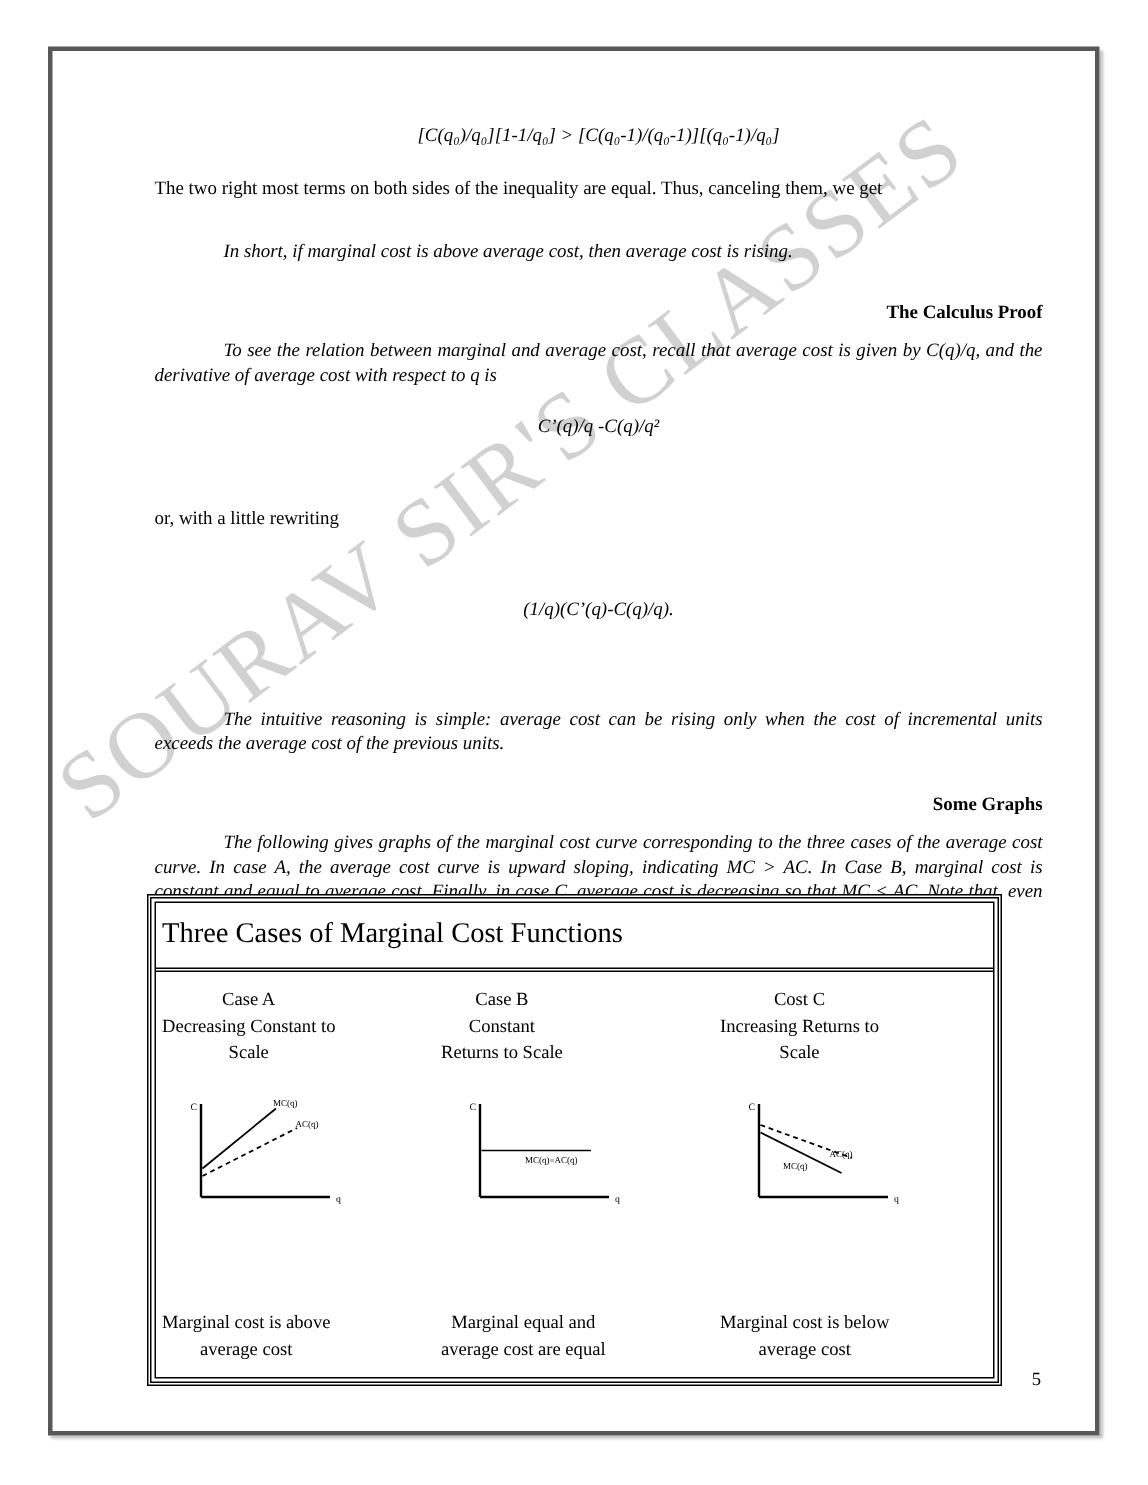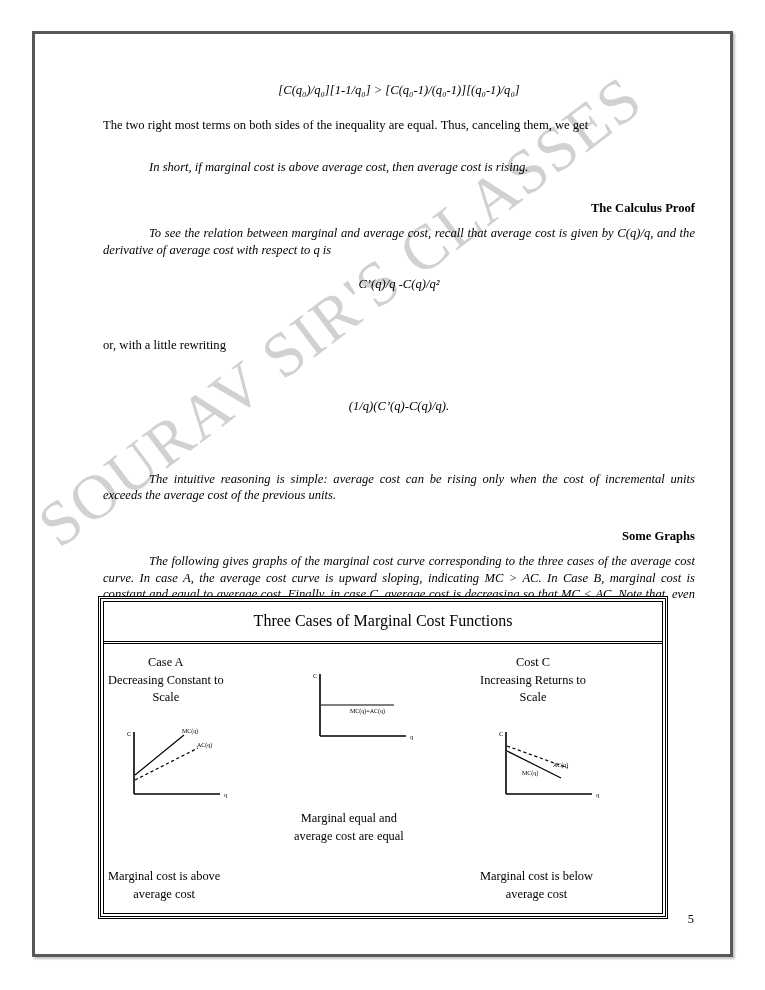--- a/index.html
+++ b/index.html
@@ -108,22 +108,22 @@
     background: #ffffff;
     padding: 2px;
     box-sizing: border-box;
   }
   #figure-inner {
     border: 1px solid #000;
     padding: 0;
   }
   #figure-title {
     border-bottom: 3px double #000;
-    text-align: center;
-    font-size: 16px;
+    text-align: left;
+    font-size: 19px;
     padding: 10px 4px 11px 4px;
   }
   #figure-cases {
     display: flex;
     flex-direction: row;
     padding: 10px 0 10px 0;
   }
   .case-col {
     flex: 1 1 33.33%;
     display: flex;
@@ -250,20 +250,25 @@
               <text x="89" y="27" font-size="6" font-family="Liberation Serif, serif" fill="#000">AC(q)</text>
             </svg>
           </div>
           <div class="case-caption">
             <div>Marginal cost is above</div>
             <div>average cost</div>
           </div>
         </div>
 
         <div class="case-col">
+          <div class="case-heading">
+            <div>Case B</div>
+            <div>Constant</div>
+            <div>Returns to Scale</div>
+          </div>
           <div class="case-plot">
             <svg width="150" height="92" viewBox="0 0 150 92">
               <line x1="26" y1="12" x2="26" y2="74" stroke="#000" stroke-width="1.6"></line>
               <line x1="26" y1="74" x2="112" y2="74" stroke="#000" stroke-width="1.6"></line>
               <line x1="27" y1="43" x2="100" y2="43" stroke="#000" stroke-width="1.1"></line>
               <text x="19" y="16" font-size="6.5" font-family="Liberation Serif, serif" fill="#000">C</text>
               <text x="116" y="77" font-size="6.5" font-family="Liberation Serif, serif" fill="#000">q</text>
               <text x="56" y="51" font-size="6" font-family="Liberation Serif, serif" fill="#000">MC(q)=AC(q)</text>
             </svg>
           </div>

